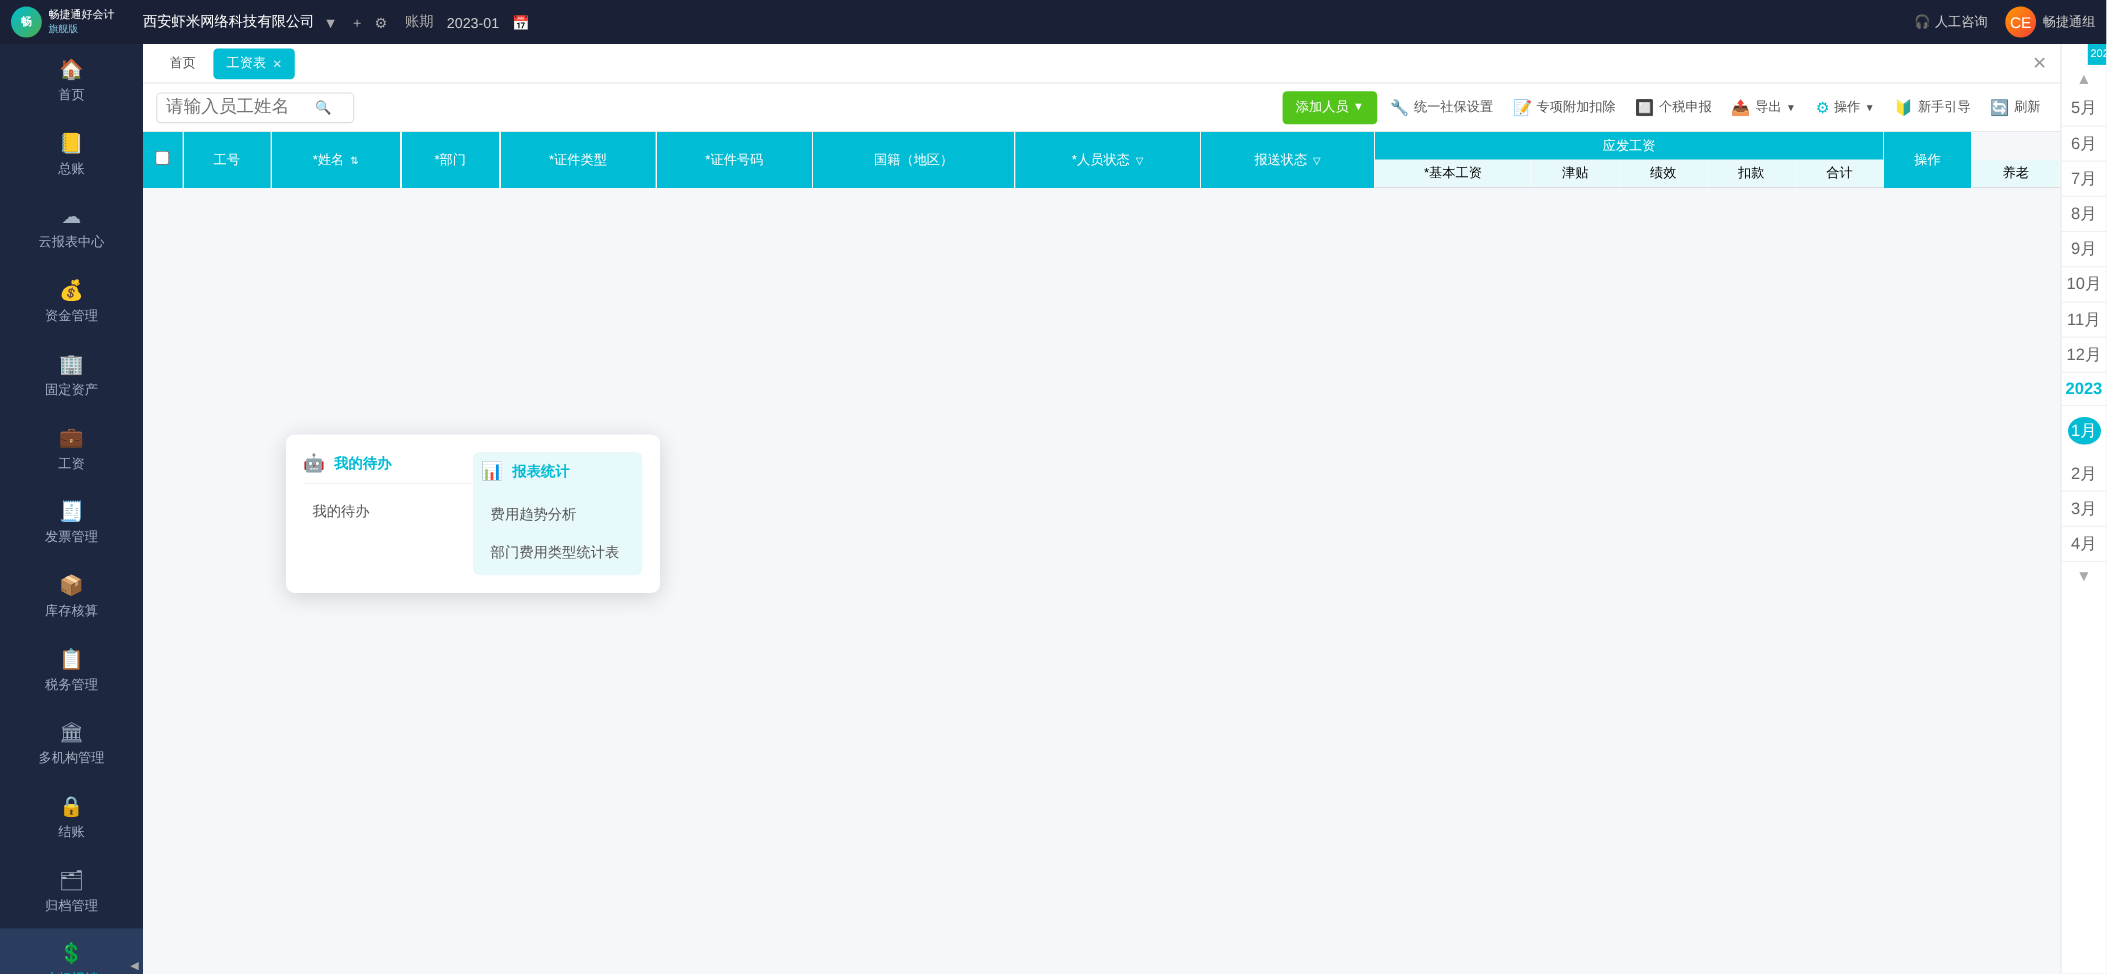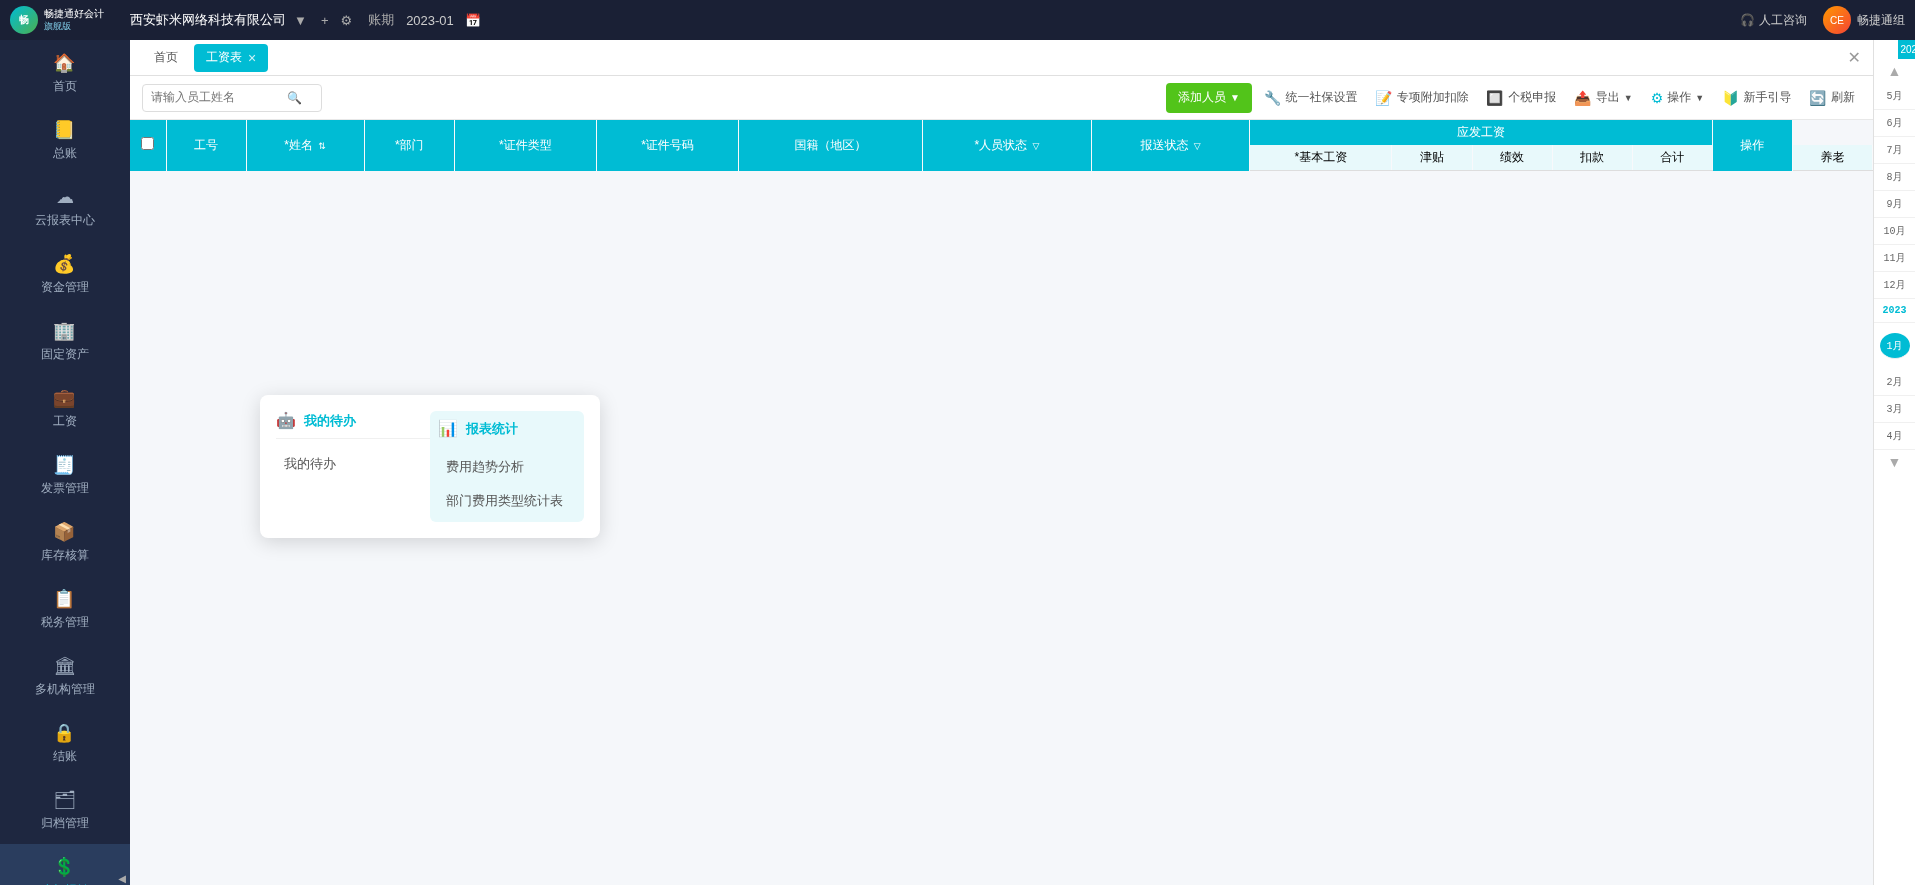--- a/index.html
+++ b/index.html
@@ -44,21 +44,21 @@
       align-items: center;
       gap: 16px;
       color: #ccc;
       font-size: 12px;
     }
     .user-avatar {
       width: 28px; height: 28px;
       background: linear-gradient(135deg, #ff9800, #f44336);
       border-radius: 50%;
       display: flex; align-items: center; justify-content: center;
-      color: white; font-size: 10px;
+      color: white; font-size: 14px;
     }
 
     
     .main-layout {
       display: flex;
       flex: 1;
       overflow: hidden;
     }
 
     
@@ -135,22 +135,22 @@
       align-items: center;
       border: 1px solid #ddd;
       border-radius: 4px;
       padding: 0 8px;
       height: 28px;
       width: 180px;
       gap: 6px;
       color: #999;
     }
     .search-box input {
-      border: none; outline: none; font-size: 12px; color: #0f172a; width: 130px;
-      font-family: Liberation Serif, serif;
+      border: none; outline: none; font-size: 16px; color: #0f172a; width: 130px;
+      font-family: Liberation Mono, monospace;
     }
     .toolbar-right {
       margin-left: auto;
       display: flex;
       align-items: center;
       gap: 6px;
     }
     .btn-add {
       background: #52c41a;
       color: white;
@@ -237,25 +237,24 @@
       font-size: 10px;
       text-align: center;
       padding: 4px 2px;
       width: 100%;
       margin-left: 48px;
     }
     .month-item {
       width: 100%;
       text-align: center;
       padding: 6px 2px;
-      font-size: 10px;
+      font-size: 15px;
       color: #666;
       cursor: pointer;
       border-bottom: 1px solid #f0f0f0;
-      font-family: Liberation Mono, monospace;
     }
     .month-item.active { background: #00bcd4; color: white; border-radius: 50%; margin: 2px auto; width: 30px; }
     .month-item.current-year { color: #00bcd4; font-weight: bold; }
     .month-nav {
       width: 100%;
       text-align: center;
       padding: 4px 0;
       cursor: pointer;
       color: #aaa;
       font-size: 14px;

